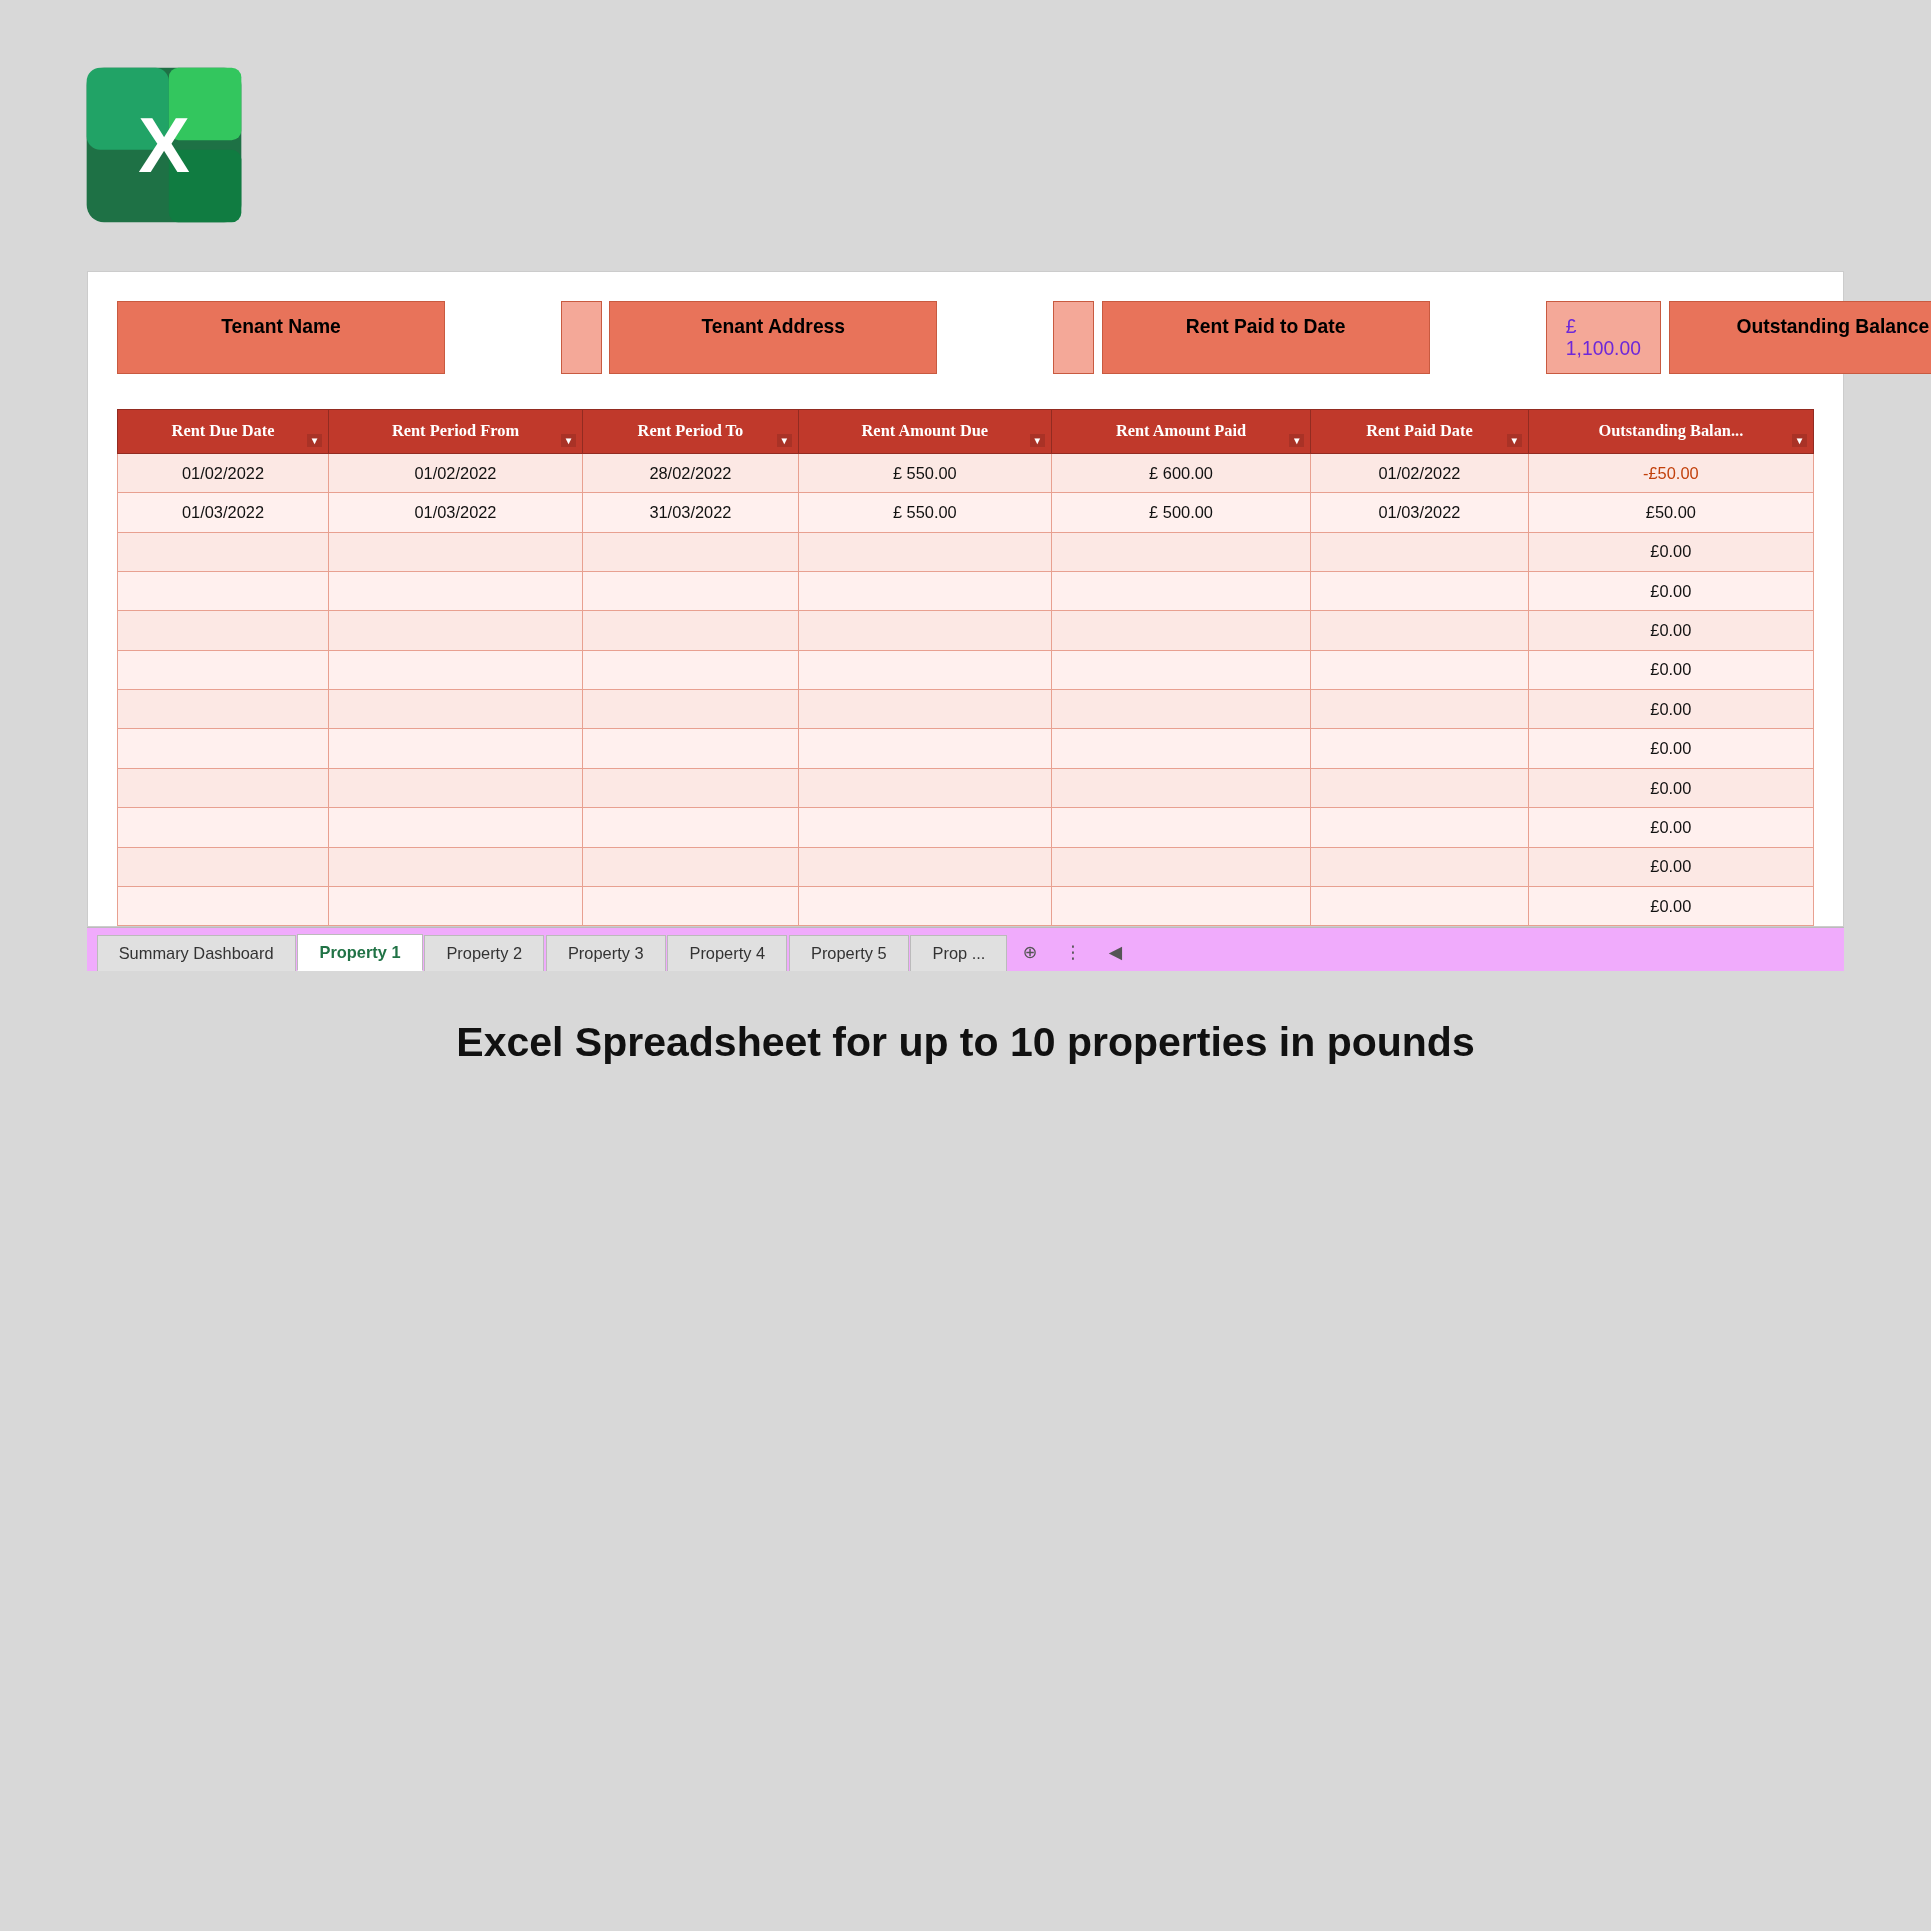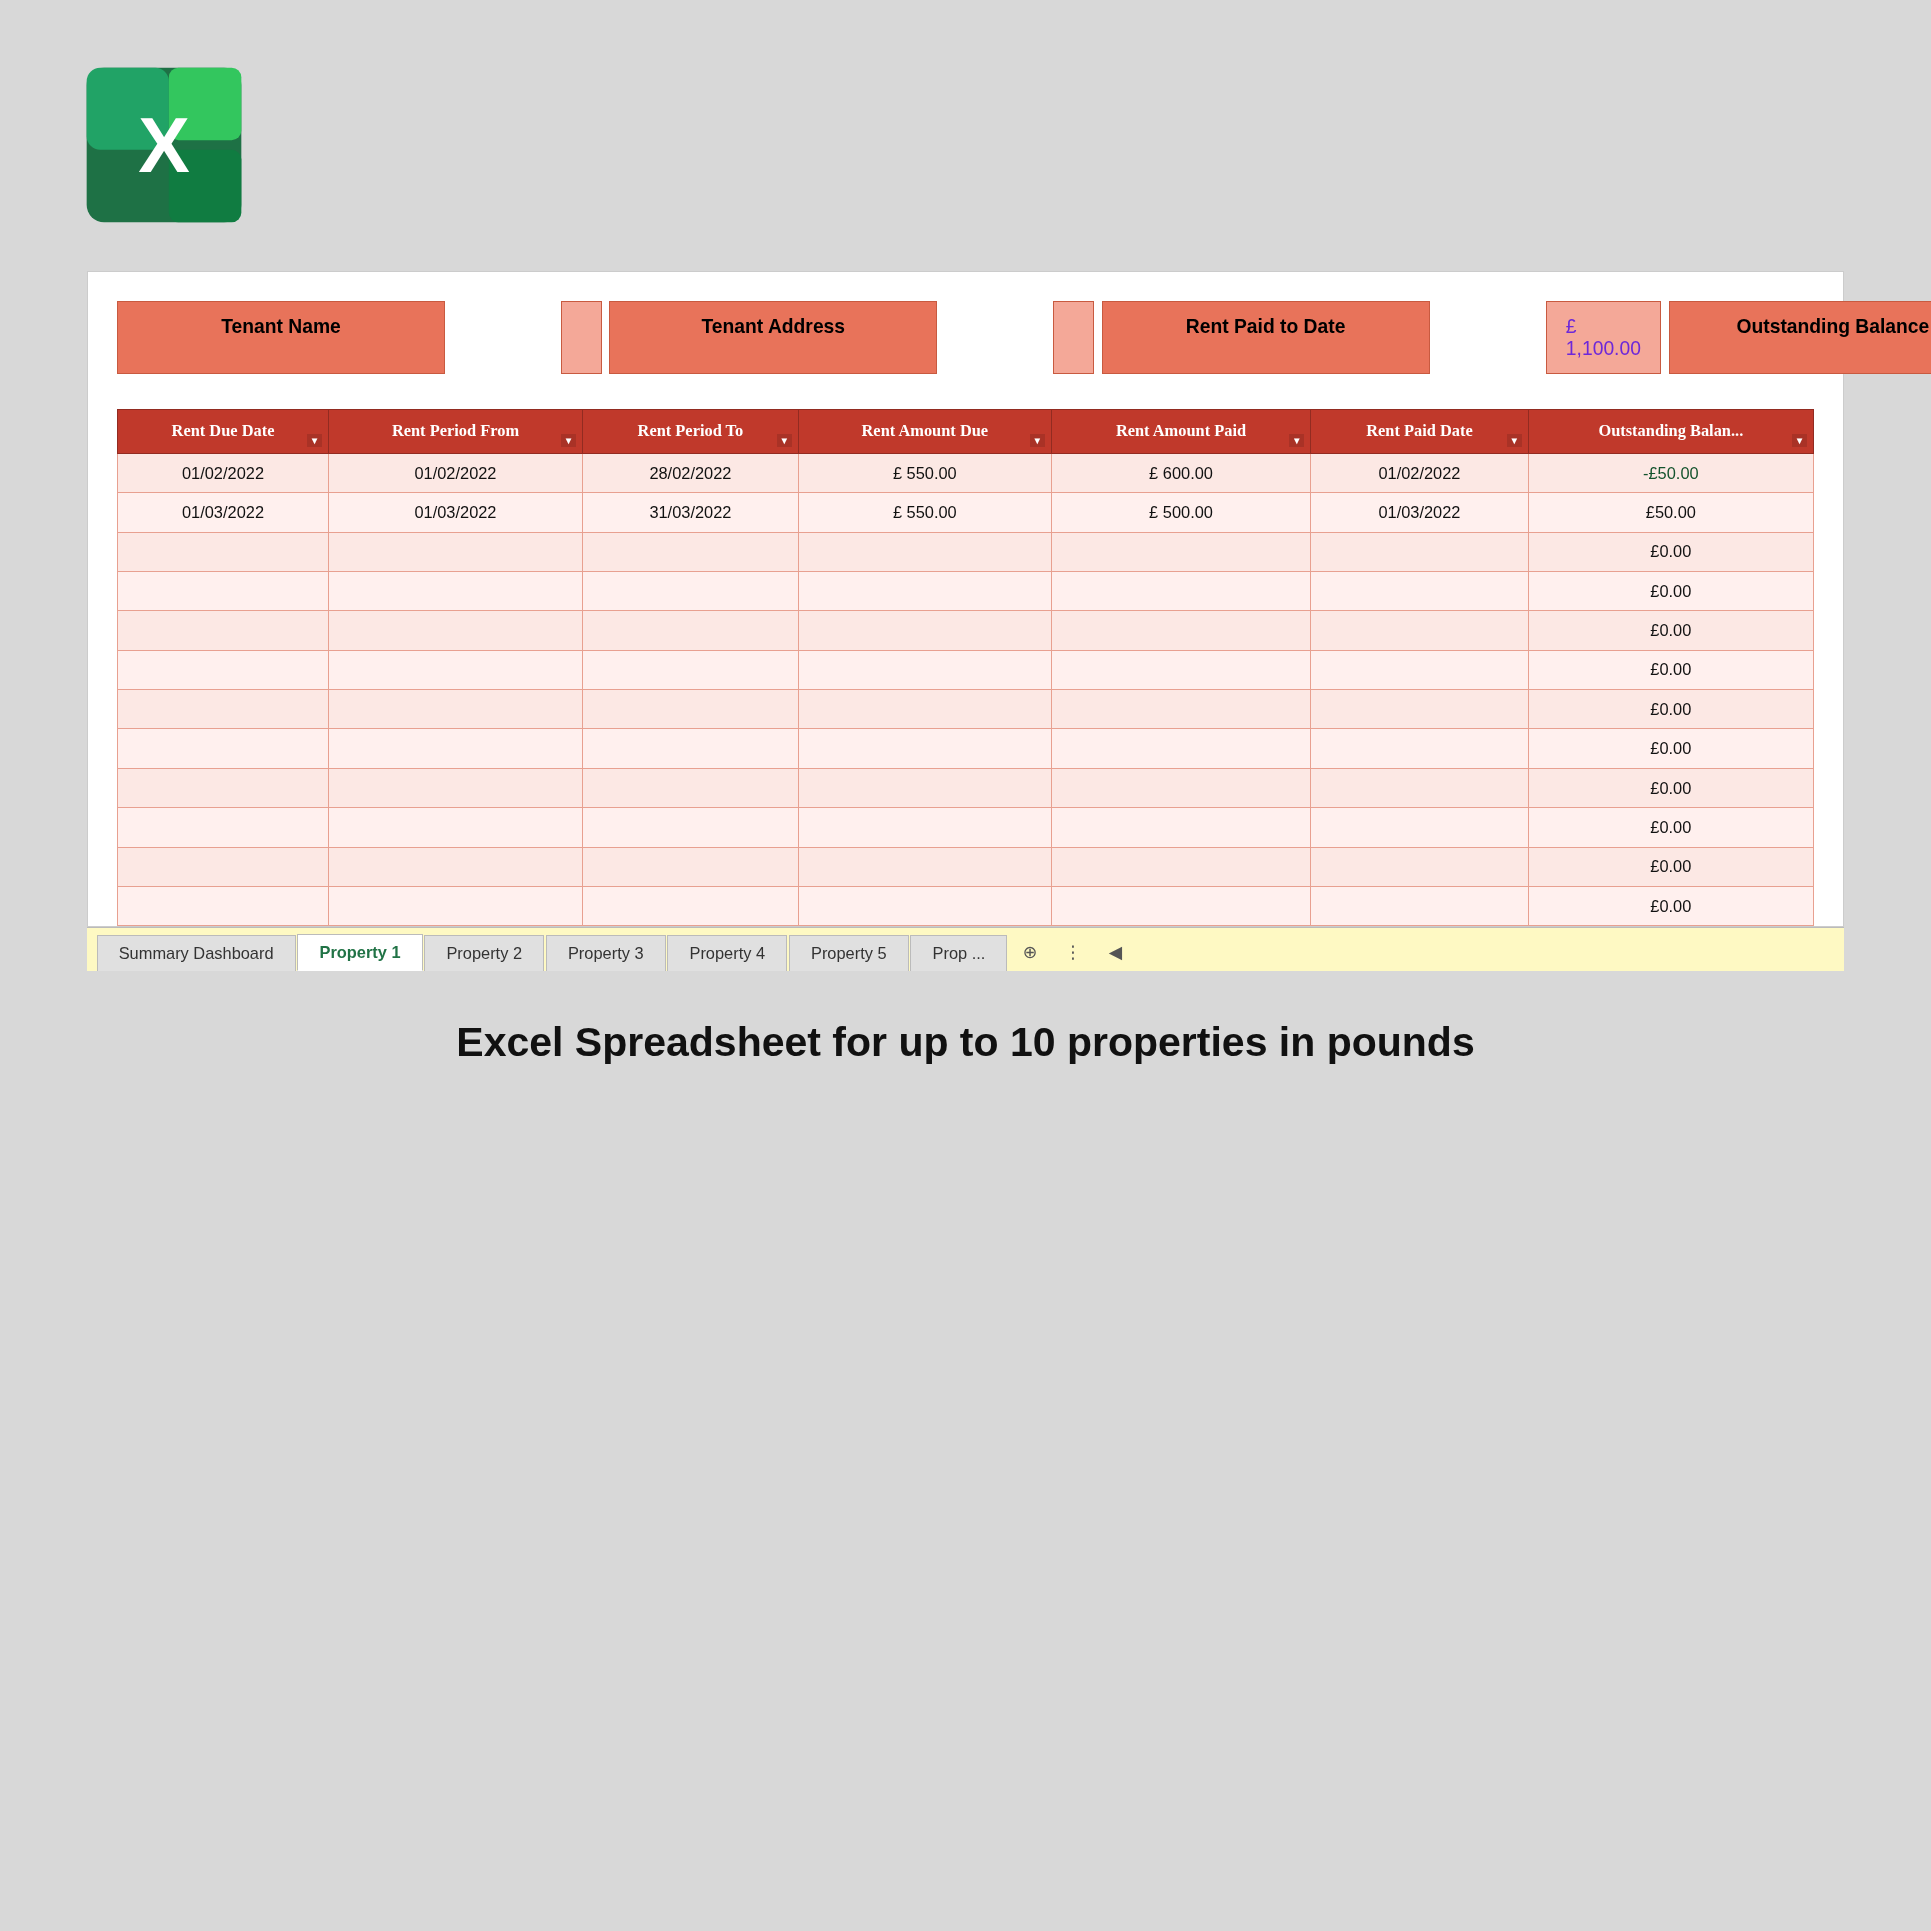--- a/index.html
+++ b/index.html
@@ -142,21 +142,21 @@
     .data-table tbody tr td {
       border: 1px solid #e8a090;
       padding: 9.7px 7.7px;
       font-size: 16.4px;
       text-align: center;
       color: #111;
     }
 
     
     .sheet-tabs-bar {
-      background: #fef9c3;
+      background: #f0abfc;
       display: flex;
       align-items: flex-end;
       gap: 0;
       padding: 5.8px 9.7px 0 9.7px;
       border-top: 1px solid #bbb;
       width: 1757px;
       margin: 0 auto;
     }
 
     .sheet-tab {
@@ -282,21 +282,21 @@
       </tr>
     </thead>
     <tbody id="table-body">
     <tr>
           <td>01/02/2022</td>
           <td>01/02/2022</td>
           <td>28/02/2022</td>
           <td>£    550.00</td>
           <td>£    600.00</td>
           <td>01/02/2022</td>
-          <td style="color: #14532d;">-£50.00</td>
+          <td style="color: #c2410c;">-£50.00</td>
         </tr>
         <tr>
           <td>01/03/2022</td>
           <td>01/03/2022</td>
           <td>31/03/2022</td>
           <td>£    550.00</td>
           <td>£    500.00</td>
           <td>01/03/2022</td>
           <td>£50.00</td>
         </tr>

